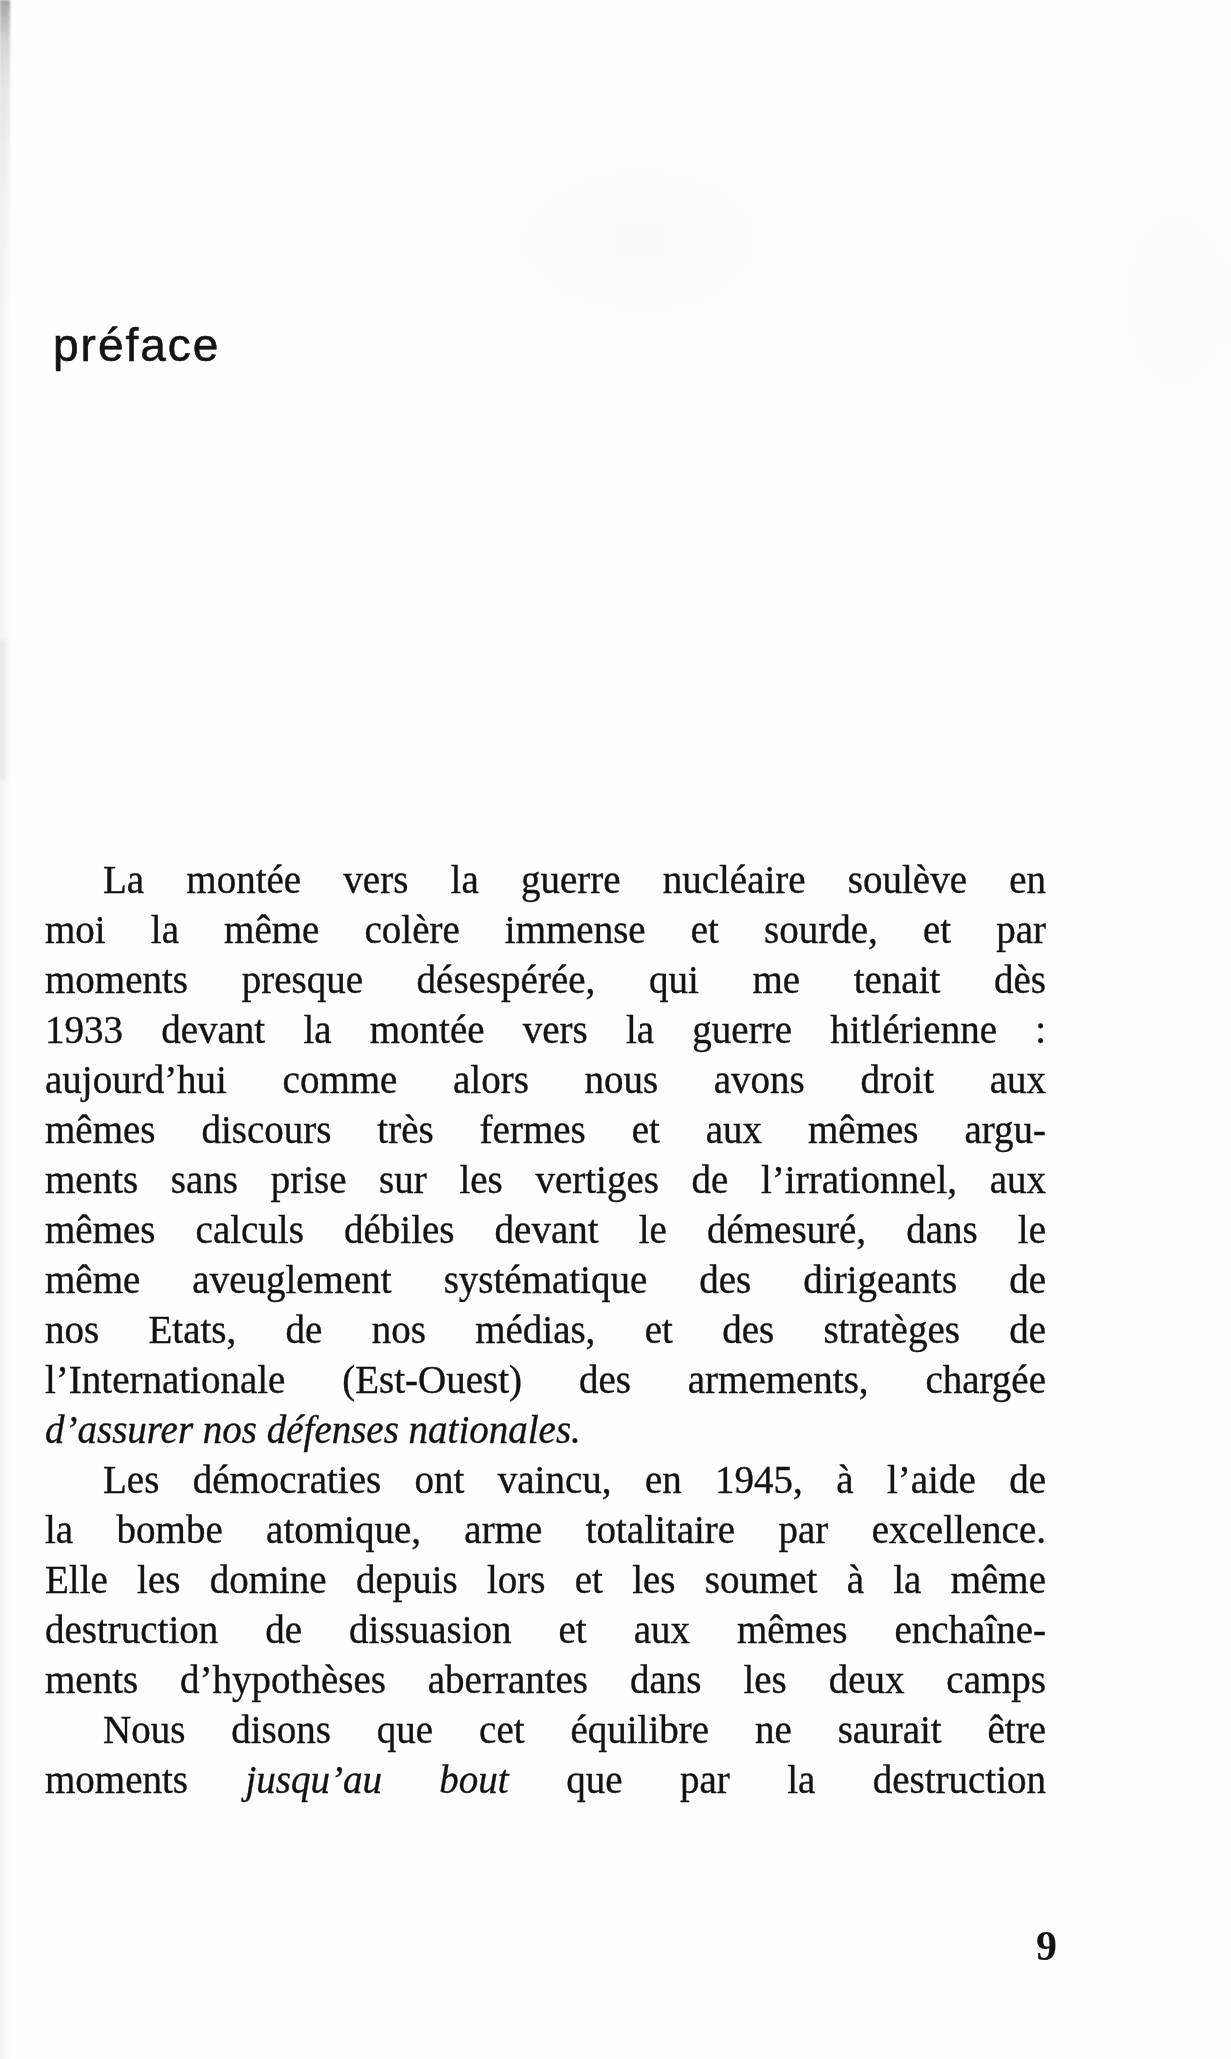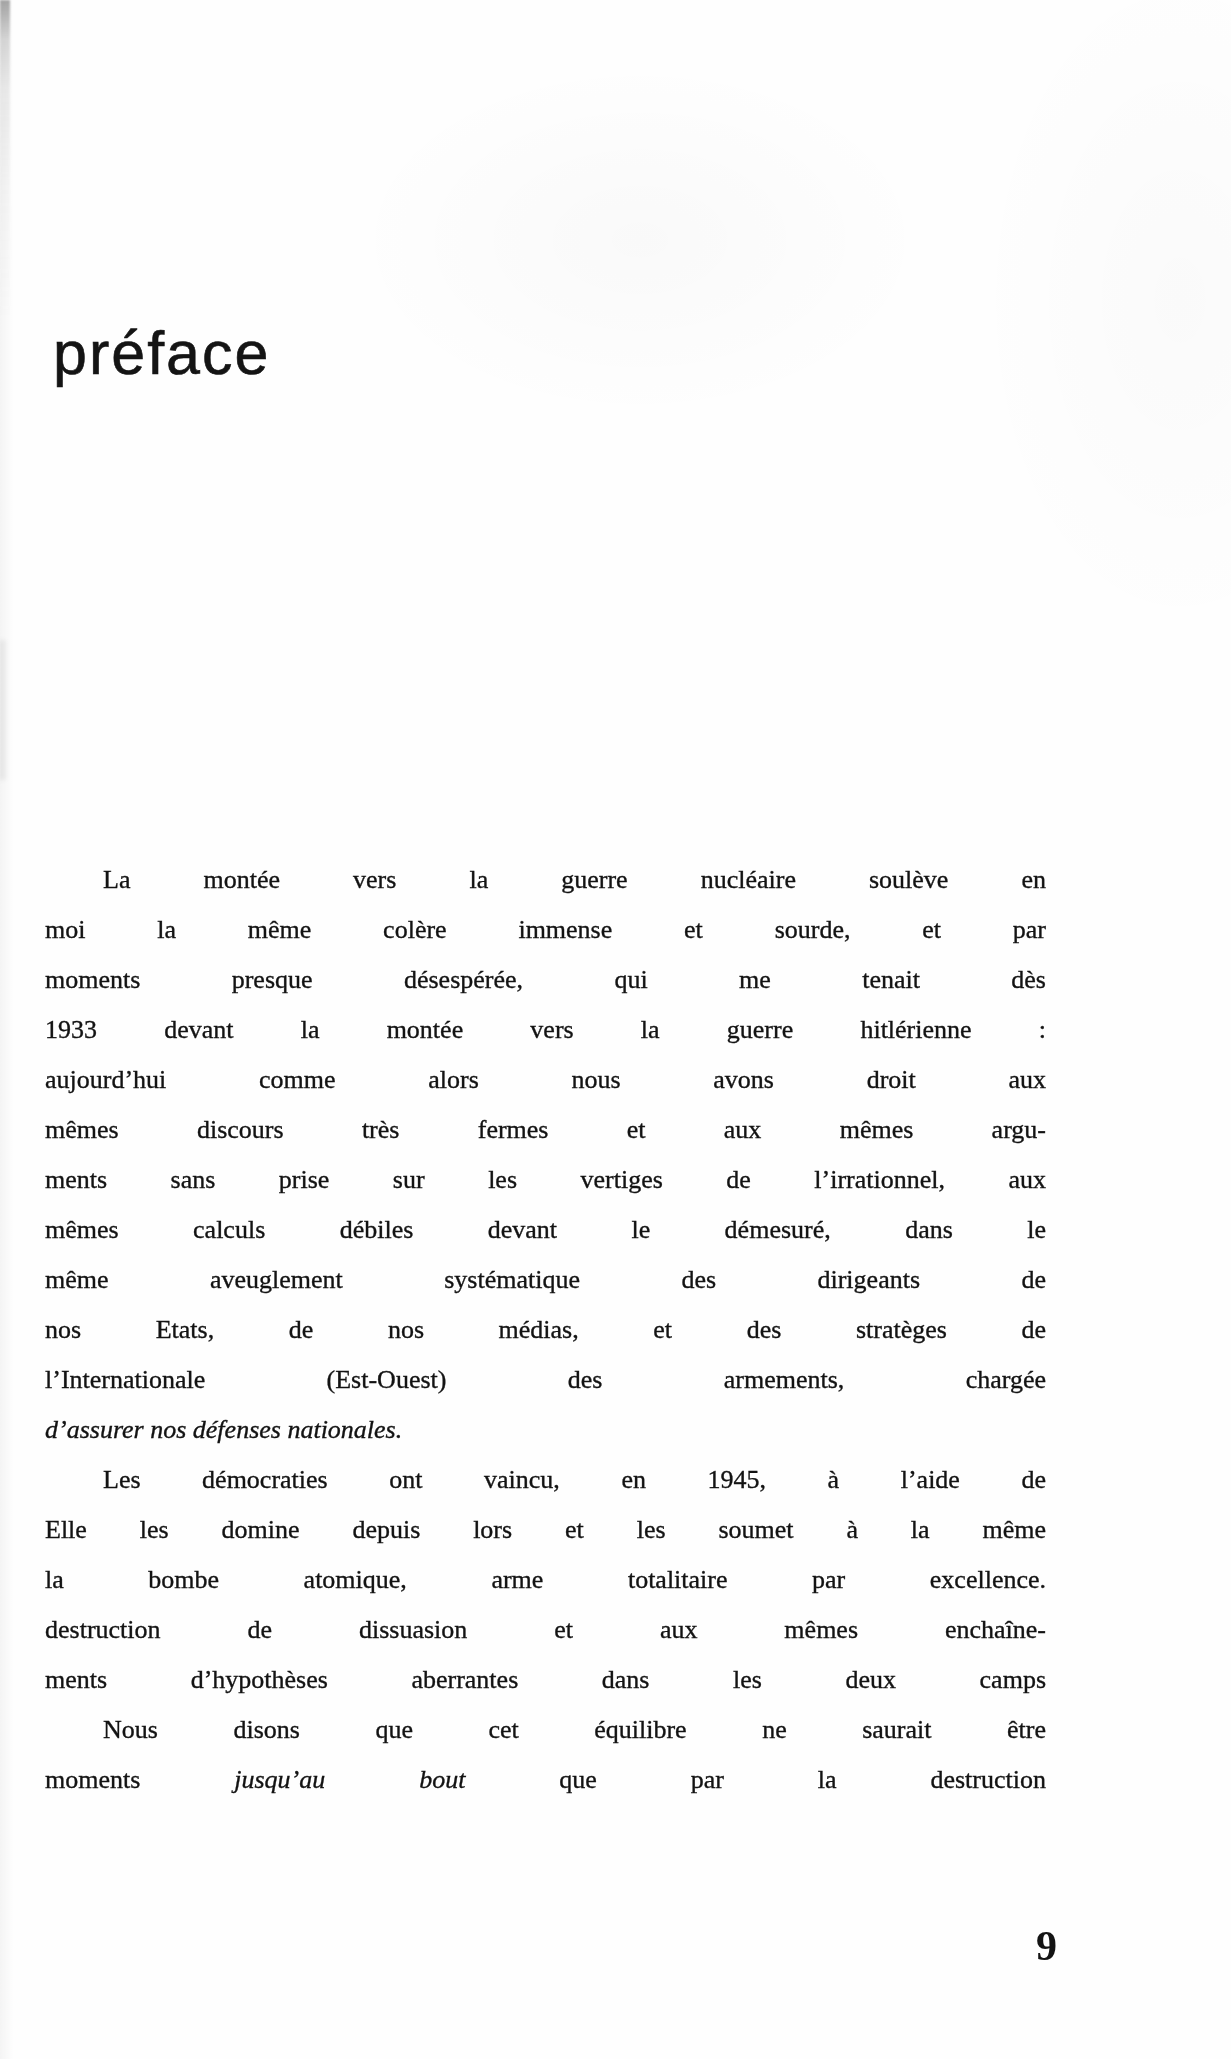--- a/index.html
+++ b/index.html
@@ -37,33 +37,33 @@
     left: 0; top: 640px;
     width: 8px; height: 140px;
     background: linear-gradient(90deg, rgba(0,0,0,0.10), rgba(0,0,0,0));
     filter: blur(2px);
   }
   .title {
     position: absolute;
     left: 53px;
     top: 318px;
     font-family: "Liberation Sans", "DejaVu Sans", sans-serif;
-    font-size: 61px;
+    font-size: 46px;
     font-weight: 400;
     letter-spacing: 2px;
     color: #141414;
     -webkit-text-stroke: 0.6px #141414;
   }
   .text-block {
     position: absolute;
     left: 45px;
     top: 855px;
     width: 1001px;
     font-family: "Liberation Serif", "DejaVu Serif", serif;
-    font-size: 26px;
+    font-size: 39px;
     color: #131313;
     -webkit-text-stroke: 0.35px #131313;
   }
   .line {
     height: 50px;
     line-height: 50px;
     white-space: nowrap;
     text-align: justify;
     text-align-last: justify;
   }
@@ -104,22 +104,22 @@
       <div class="line"><span>1933 devant la montée vers la guerre hitlérienne :</span></div>
       <div class="line"><span>aujourd’hui comme alors nous avons droit aux</span></div>
       <div class="line"><span>mêmes discours très fermes et aux mêmes argu-</span></div>
       <div class="line"><span>ments sans prise sur les vertiges de l’irrationnel, aux</span></div>
       <div class="line"><span>mêmes calculs débiles devant le démesuré, dans le</span></div>
       <div class="line"><span>même aveuglement systématique des dirigeants de</span></div>
       <div class="line"><span>nos Etats, de nos médias, et des stratèges de</span></div>
       <div class="line"><span>l’Internationale (Est-Ouest) des armements, chargée</span></div>
       <div class="line no-justify"><span>d’assurer nos défenses nationales.</span></div>
       <div class="line indent"><span>Les démocraties ont vaincu, en 1945, à l’aide de</span></div>
+      <div class="line"><span>la bombe atomique, arme totalitaire par excellence.</span></div>
       <div class="line"><span>Elle les domine depuis lors et les soumet à la même</span></div>
-      <div class="line"><span>la bombe atomique, arme totalitaire par excellence.</span></div>
       <div class="line"><span>destruction de dissuasion et aux mêmes enchaîne-</span></div>
       <div class="line"><span>ments d’hypothèses aberrantes dans les deux camps</span></div>
       <div class="line indent"><span>Nous disons que cet équilibre ne saurait être</span></div>
       <div class="line"><span>moments </span><span class="it">jusqu’au bout</span><span> que par la destruction</span></div>
     </div>
 
   <div class="page-number">9</div>
 </div>
 
 </body></html>

